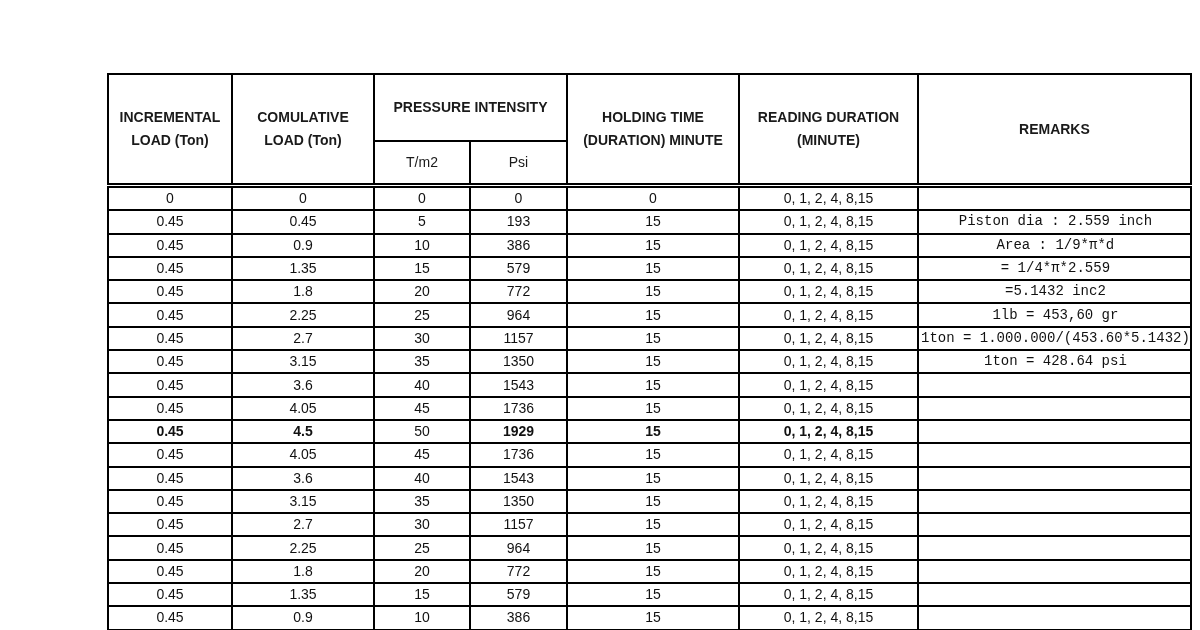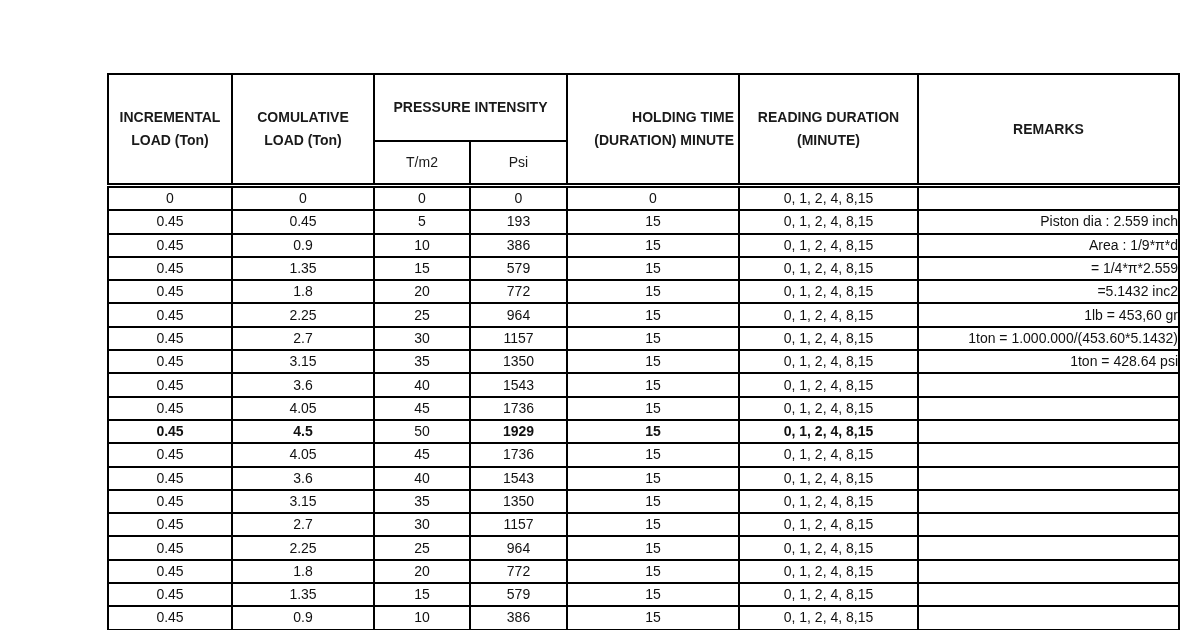--- a/index.html
+++ b/index.html
@@ -14,21 +14,21 @@
     border:2px solid #000; padding:0; text-align:center; vertical-align:middle;
     font-size:14px; font-weight:normal; white-space:nowrap; overflow:hidden;
   }
   th { font-weight:bold; font-size:14px; line-height:23px; color:#1a1a1a; }
   thead tr.h1 th { height:46px; }
   thead tr.h1 th.span2 { height:76px; line-height:23px; }
   thead tr.h2 th { height:28px; font-weight:normal; }
   thead tr.h2 th { border-bottom:5px double #000; }
   thead tr.h1 th.span2 { border-bottom:5px double #000; }
   tbody td { height:21.3px; line-height:21px; font-size:14px; }
-  tbody td.remark { text-align:right; padding-left:9px; }
+  tbody td.remark { text-align:center; padding-left:2px;font-family:Liberation Mono, monospace; }
   tbody tr.bold td.b { font-weight:bold; }
 </style>
 </head>
 <body>
 
 <div class="sheet">
   <table>
     <colgroup>
       <col style="width:124px">
         <col style="width:142px">
@@ -36,21 +36,21 @@
         <col style="width:97px">
       <col style="width:172px">
         <col style="width:179px">
         <col style="width:261px">
     </colgroup>
     <thead>
       <tr class="h1">
         <th class="span2" rowspan="2" style="white-space:normal;padding:16px 6px;">INCREMENTAL LOAD (Ton)</th>
         <th class="span2" rowspan="2" style="white-space:normal;padding:0 18px;">COMULATIVE LOAD (Ton)</th>
         <th colspan="2">PRESSURE INTENSITY</th>
-        <th class="span2" rowspan="2" style="white-space:normal;padding:15px 4px;text-align:right;">HOLDING TIME (DURATION) MINUTE</th>
+        <th class="span2" rowspan="2" style="white-space:normal;padding:15px 4px;">HOLDING TIME (DURATION) MINUTE</th>
         <th class="span2" rowspan="2" style="white-space:normal;padding:0 11px;">READING DURATION (MINUTE)</th>
         <th class="span2" rowspan="2">REMARKS</th>
       </tr>
       <tr class="h2">
         <th>T/m2</th>
         <th>Psi</th>
       </tr>
     </thead>
     <tbody id="rows">
         <tr>

